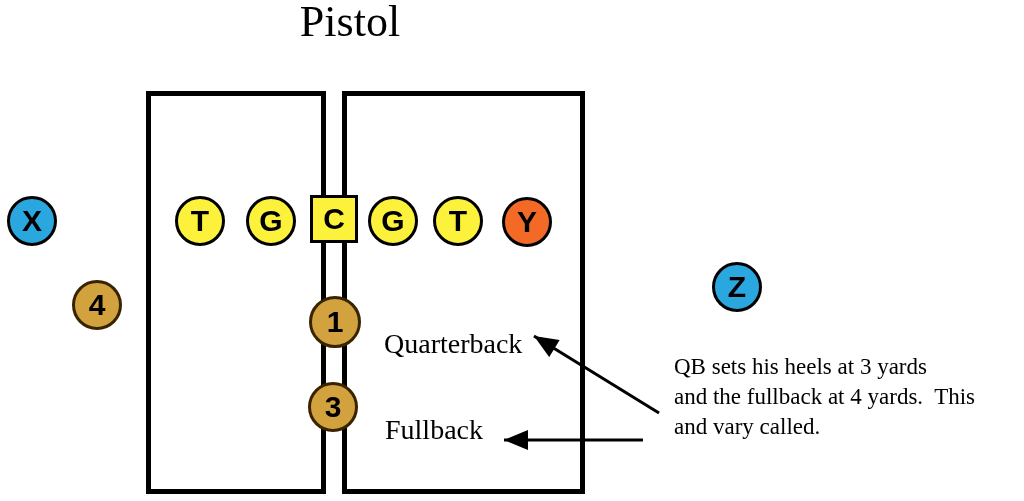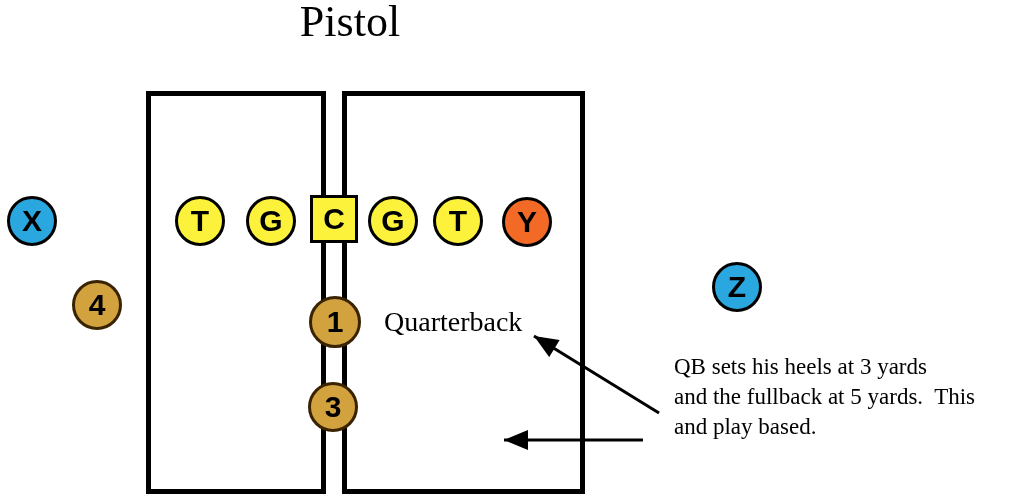--- a/index.html
+++ b/index.html
@@ -22,21 +22,21 @@
     display:flex;align-items:center;justify-content:center;
     font-family:"Liberation Sans", sans-serif;font-weight:bold;font-size:30px;color:#000;
     line-height:1;
   }
   .chip.blue{background:var(--receiver-blue,#2BA7E0);}
   .chip.yellow{background:var(--line-yellow,#FCF23B);}
   .chip.orange{background:var(--te-orange,#F26A26);}
   .chip.gold{background:var(--back-gold,#D2A23E);border-color:var(--back-border,#3A2300);}
   .chip.square{border-radius:0;width:42px;height:42px;}
   .pos-label{
-    position:absolute;font-size:28px;color:#000;font-family:"Liberation Serif", serif;
+    position:absolute;font-size:28px;color:#000;font-family:"Liberation Serif", serif;margin-top:22px;
   }
   .note{
     position:absolute;left:674px;top:352px;font-size:23px;line-height:30px;color:#000;
     font-family:Liberation Serif, serif;
   }
   .note div{white-space:pre;}
 </style>
 </head>
 <body>
 
@@ -86,20 +86,21 @@
     <span>4</span>
   </div>
   <div class="chip gold" style="left:309px;top:296px;width:46px;height:46px">
     <span>1</span>
   </div>
   <div class="chip gold" style="left:308px;top:382px">
     <span>3</span>
   </div>
 
   <div class="pos-label" style="left:384px;top:306px">Quarterback</div>
+  <div class="pos-label" style="left:385px;top:392px">Fullback</div>
 
   <div class="note">
     <div>QB sets his heels at 3 yards</div>
-    <div>and the fullback at 5 yards.  This</div>
-    <div>and play based.</div>
+    <div>and the fullback at 4 yards.  This</div>
+    <div>and vary called.</div>
   </div>
 
 </div>
 
 </body></html>

